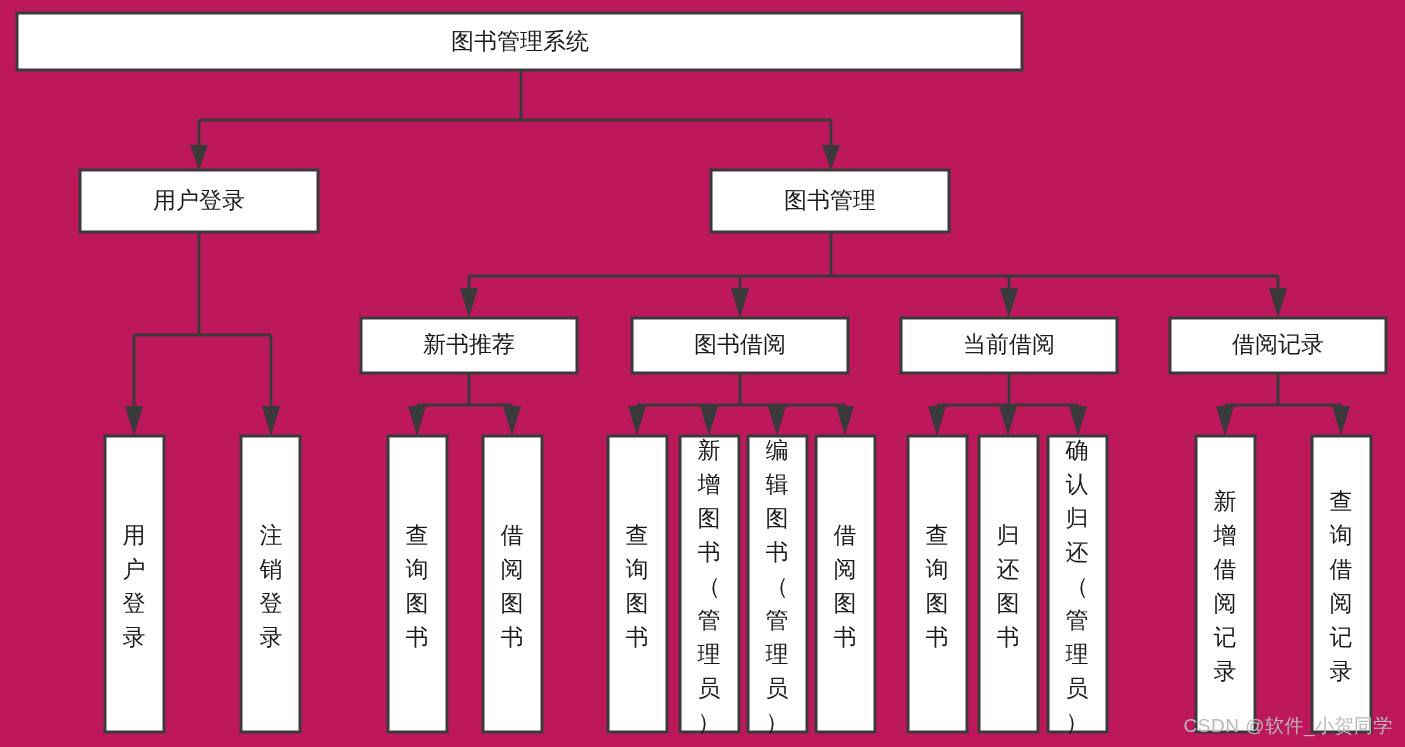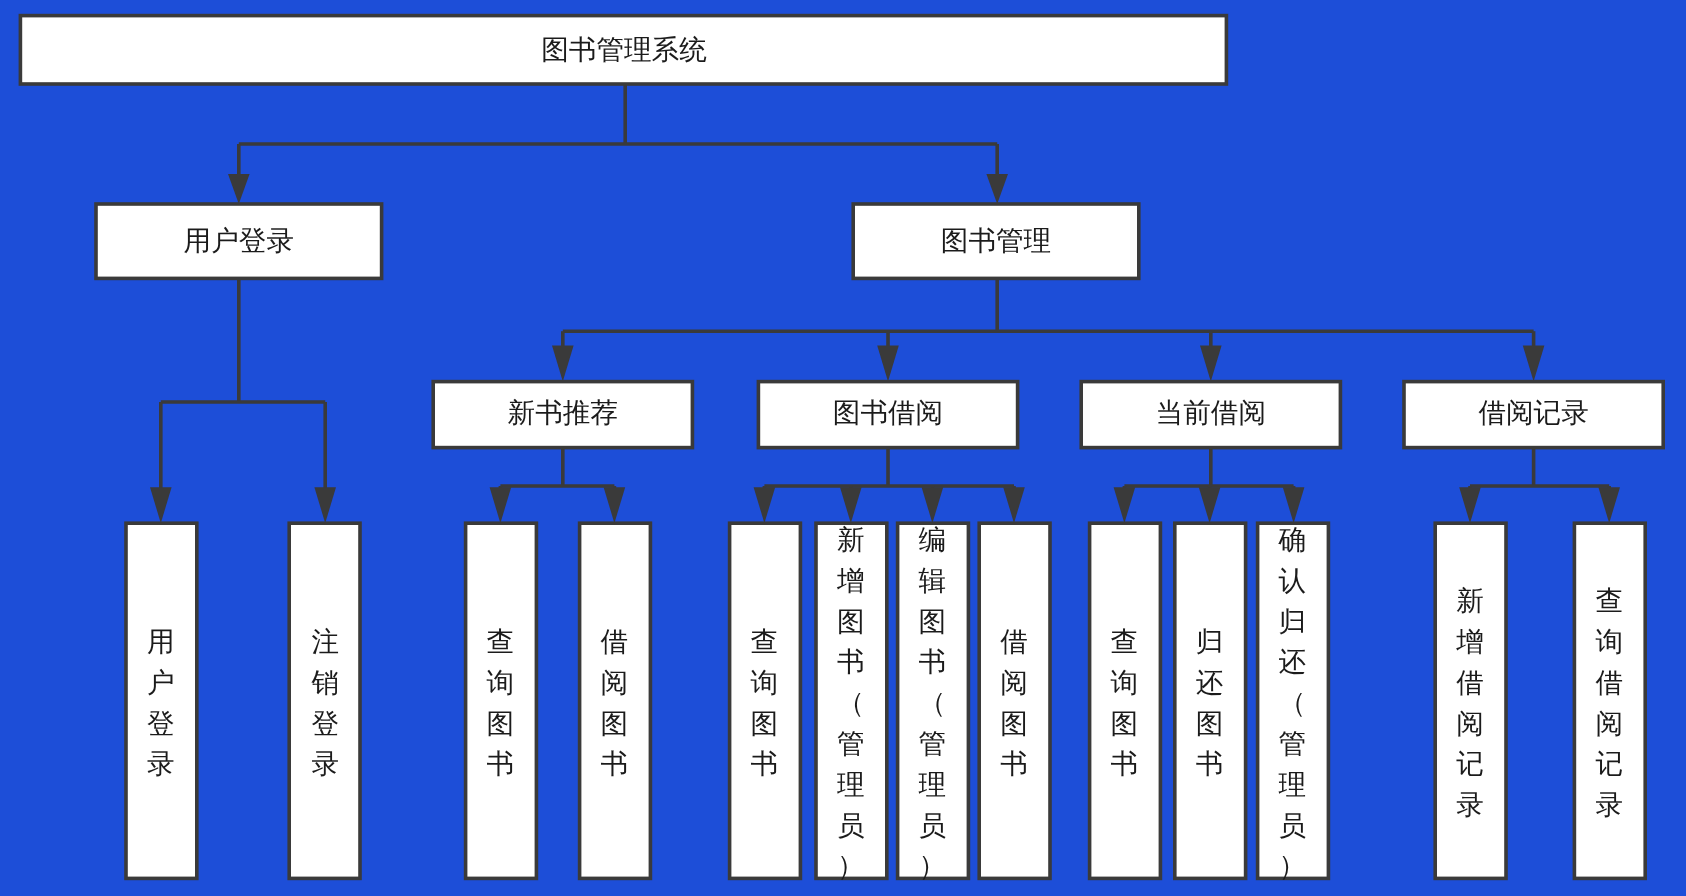--- a/index.html
+++ b/index.html
@@ -8,21 +8,21 @@
     padding: 0;
     background: #ffffff;
   }
   body {
     font-family: "Liberation Sans", "DejaVu Sans", sans-serif;
   }
   #diagram-root {
     position: relative;
     width: 1405px;
     height: 747px;
-    background: #1d4ed8;
+    background: #be185d;
     overflow: hidden;
   }
   svg.diagram-canvas {
     position: absolute;
     left: 0;
     top: 0;
     width: 1405px;
     height: 747px;
     display: block;
   }
@@ -233,13 +233,14 @@
       <rect class="node-box" x="1196" y="436" width="59" height="296"></rect>
       <text class="node-label-v" x="1225" y="508.52"><tspan x="1225" y="508.52">新</tspan><tspan x="1225" y="542.52">增</tspan><tspan x="1225" y="576.52">借</tspan><tspan x="1225" y="610.52">阅</tspan><tspan x="1225" y="644.52">记</tspan><tspan x="1225" y="678.52">录</tspan></text>
     </g>
     <g>
       <rect class="node-box" x="1312" y="436" width="59" height="296"></rect>
       <text class="node-label-v" x="1341" y="508.52"><tspan x="1341" y="508.52">查</tspan><tspan x="1341" y="542.52">询</tspan><tspan x="1341" y="576.52">借</tspan><tspan x="1341" y="610.52">阅</tspan><tspan x="1341" y="644.52">记</tspan><tspan x="1341" y="678.52">录</tspan></text>
     </g>
 
   </svg>
 
+  <div class="watermark">CSDN @软件_小贺同学</div>
 </div>
 
 </body></html>

